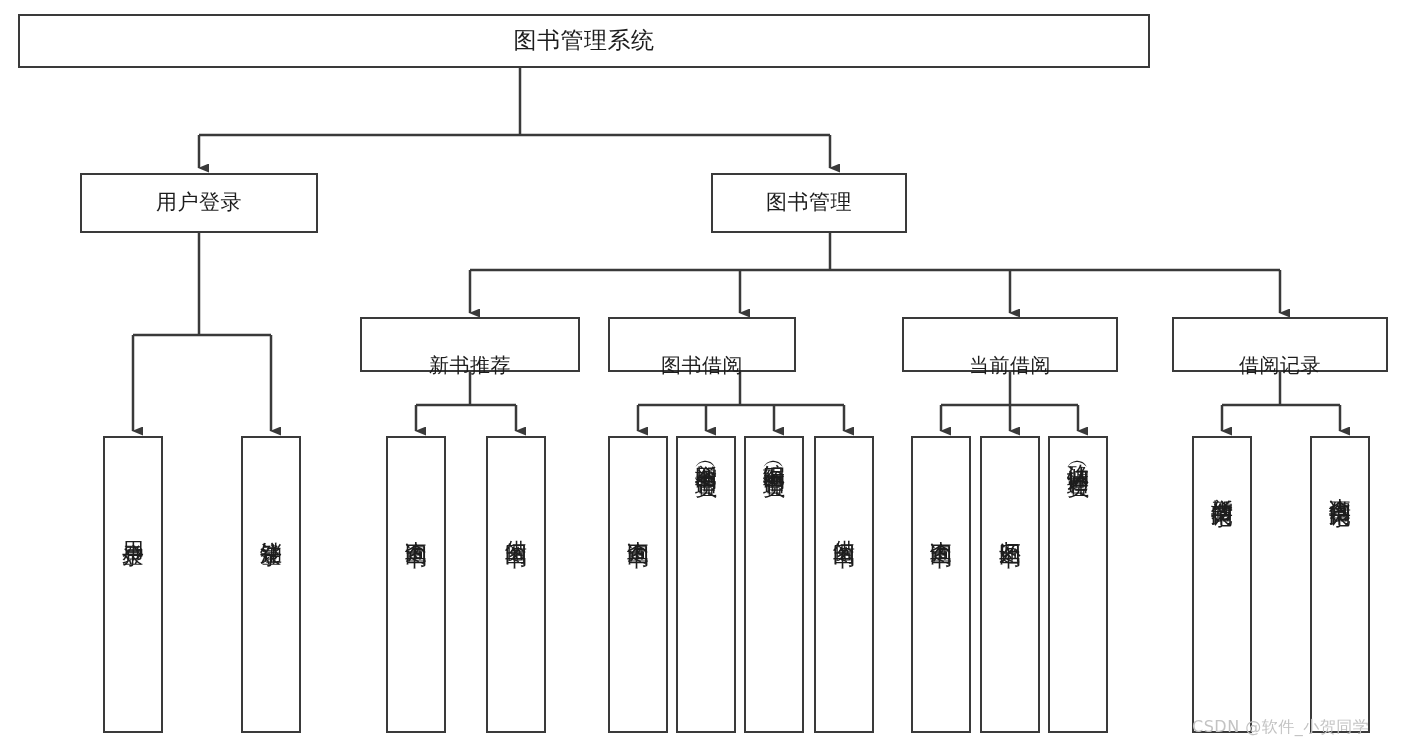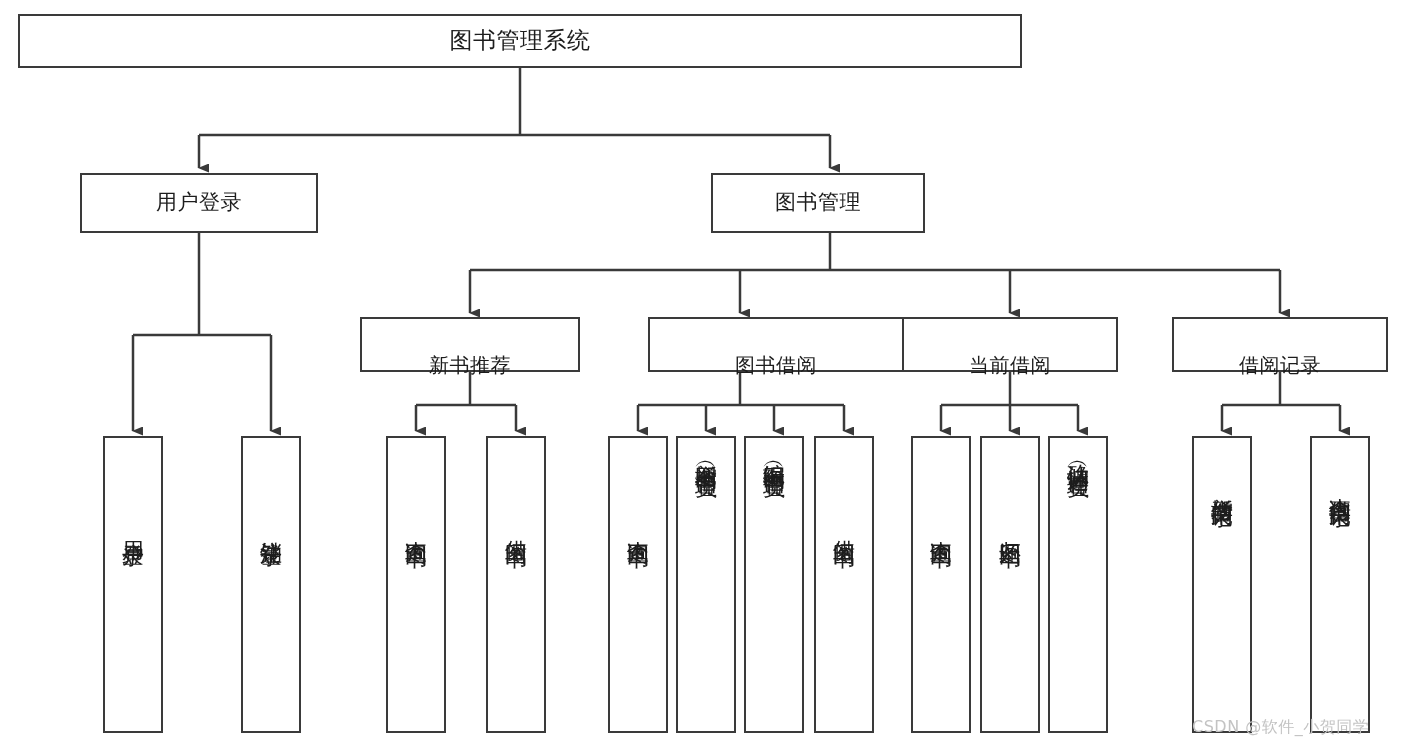--- a/index.html
+++ b/index.html
@@ -116,35 +116,35 @@
       <path d="M1010,405 L1010,431" marker-end="url(#arrowhead)"></path>
       <path d="M1078,405 L1078,431" marker-end="url(#arrowhead)"></path>
 
       <path d="M1280,372 L1280,405"></path>
       <path d="M1222,405 L1340,405"></path>
       <path d="M1222,405 L1222,431" marker-end="url(#arrowhead)"></path>
       <path d="M1340,405 L1340,431" marker-end="url(#arrowhead)"></path>
     </g>
   </svg>
 
-  <div class="node root" style="left:18px; top:14px; width:1004px; height:54px;">
+  <div class="node root" style="left:18px; top:14px; width:1132px; height:54px;">
     <span class="lbl">图书管理系统</span>
   </div>
 
   <div class="node lvl1" style="left:80px; top:173px; width:238px; height:60px;">
     <span class="lbl">用户登录</span>
   </div>
-  <div class="node lvl1" style="left:711px; top:173px; width:214px; height:60px;">
+  <div class="node lvl1" style="left:711px; top:173px; width:196px; height:60px;">
     <span class="lbl">图书管理</span>
   </div>
 
   <div class="node lvl2" style="left:360px; top:317px; width:220px; height:55px;">
     <span class="lbl">新书推荐</span>
   </div>
-  <div class="node lvl2" style="left:648px; top:317px; width:256px; height:55px;align-items:center;">
+  <div class="node lvl2" style="left:608px; top:317px; width:188px; height:55px;align-items:center;">
     <span class="lbl">图书借阅</span>
   </div>
   <div class="node lvl2" style="left:1172px; top:317px; width:216px; height:55px;">
     <span class="lbl">借阅记录</span>
   </div>
   <div class="node lvl2" style="left:902px; top:317px; width:216px; height:55px;">
     <span class="lbl">当前借阅</span>
   </div>
 
   <div class="node leaf" style="left:103px; top:436px; width:60px; height:297px; padding-top:85px;">

